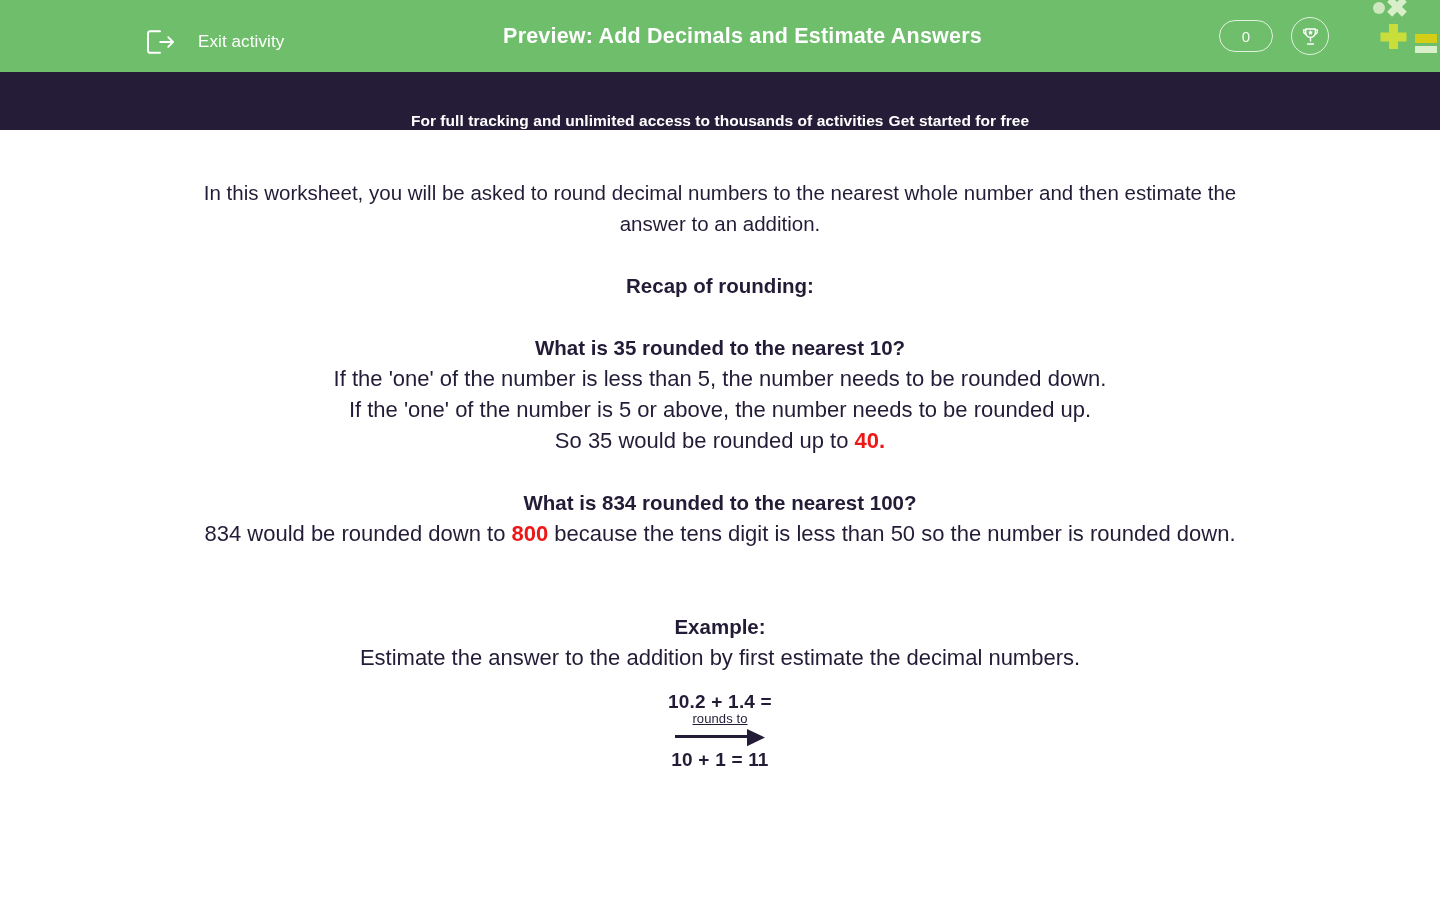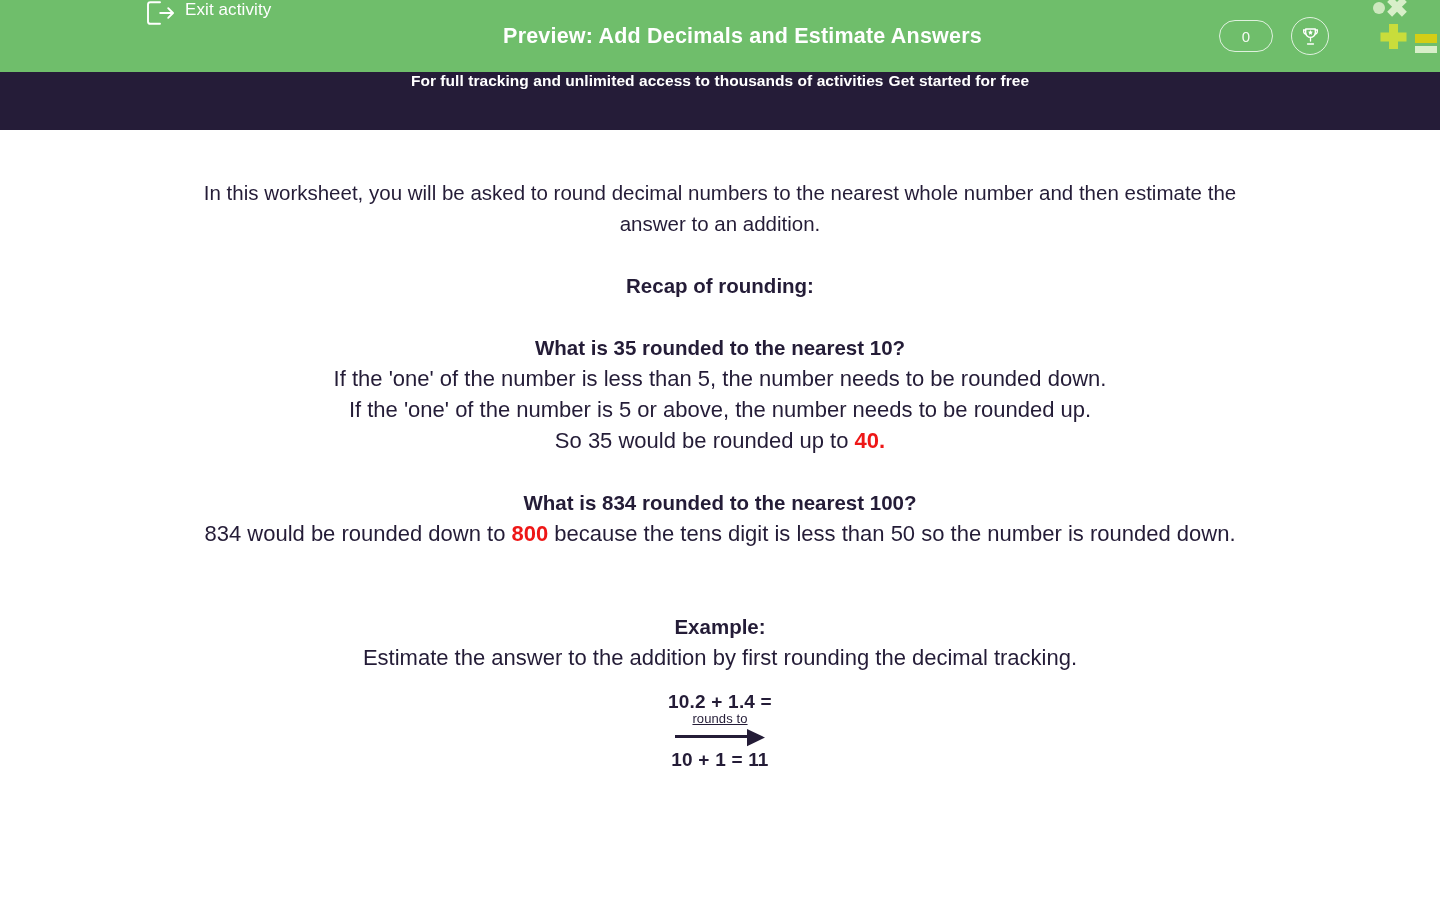--- a/index.html
+++ b/index.html
@@ -22,21 +22,22 @@
     align-items: center;
     overflow: hidden;
   }
 
   .exit-activity {
     position: absolute;
     left: 145px;
     top: 0;
     height: 84px;
     display: flex;
-    gap: 10px;
+    align-items: center;
+    gap: 23px;
     cursor: pointer;
   }
   .exit-icon { width: 30px; height: 26px; display: block; }
   .exit-label {
     color: #ffffff;
     font-size: 17px;
     font-weight: 400;
     letter-spacing: .1px;
     white-space: nowrap;
   }
@@ -101,21 +102,21 @@
     width: 78px;
     height: 58px;
   }
 
   
   .promo {
     width: 1440px;
     height: 58px;
     background: #251C38;
     display: flex;
-    align-items: flex-start;
+    align-items: flex-end;
     justify-content: center;
     color: #ffffff;
     font-size: 15.5px;
     font-weight: 600;
     letter-spacing: .05px;
   }
   .promo .cta {
     font-weight: 700;
     margin-left: 5px;
     cursor: pointer;
@@ -276,21 +277,21 @@
     <div class="line"><span>834 would be rounded down to </span><span class="red">800</span><span> because the tens digit is less than 50 so the number is rounded down.</span></div>
   </div>
 
   <div class="sp-lg"></div>
 
 
   <div class="sp-lg"></div>
 
   <div class="block">
     <div class="heading">Example:</div>
-    <div class="line">Estimate the answer to the addition by first rounding the decimal tracking.</div>
+    <div class="line">Estimate the answer to the addition by first estimate the decimal numbers.</div>
 
     <div class="equation">
       <span class="eq-left">10.2 + 1.4 =</span>
 
       <span class="arrow-wrap">
         <span class="arrow-label">rounds to</span>
         <svg viewBox="0 0 92 18" xmlns="http://www.w3.org/2000/svg">
           <path d="M0 7.5 H78" stroke="#241C37" stroke-width="3.2"></path>
           <path d="M72 0 L90 8.6 L72 17.2 Z" fill="#241C37"></path>
         </svg>

